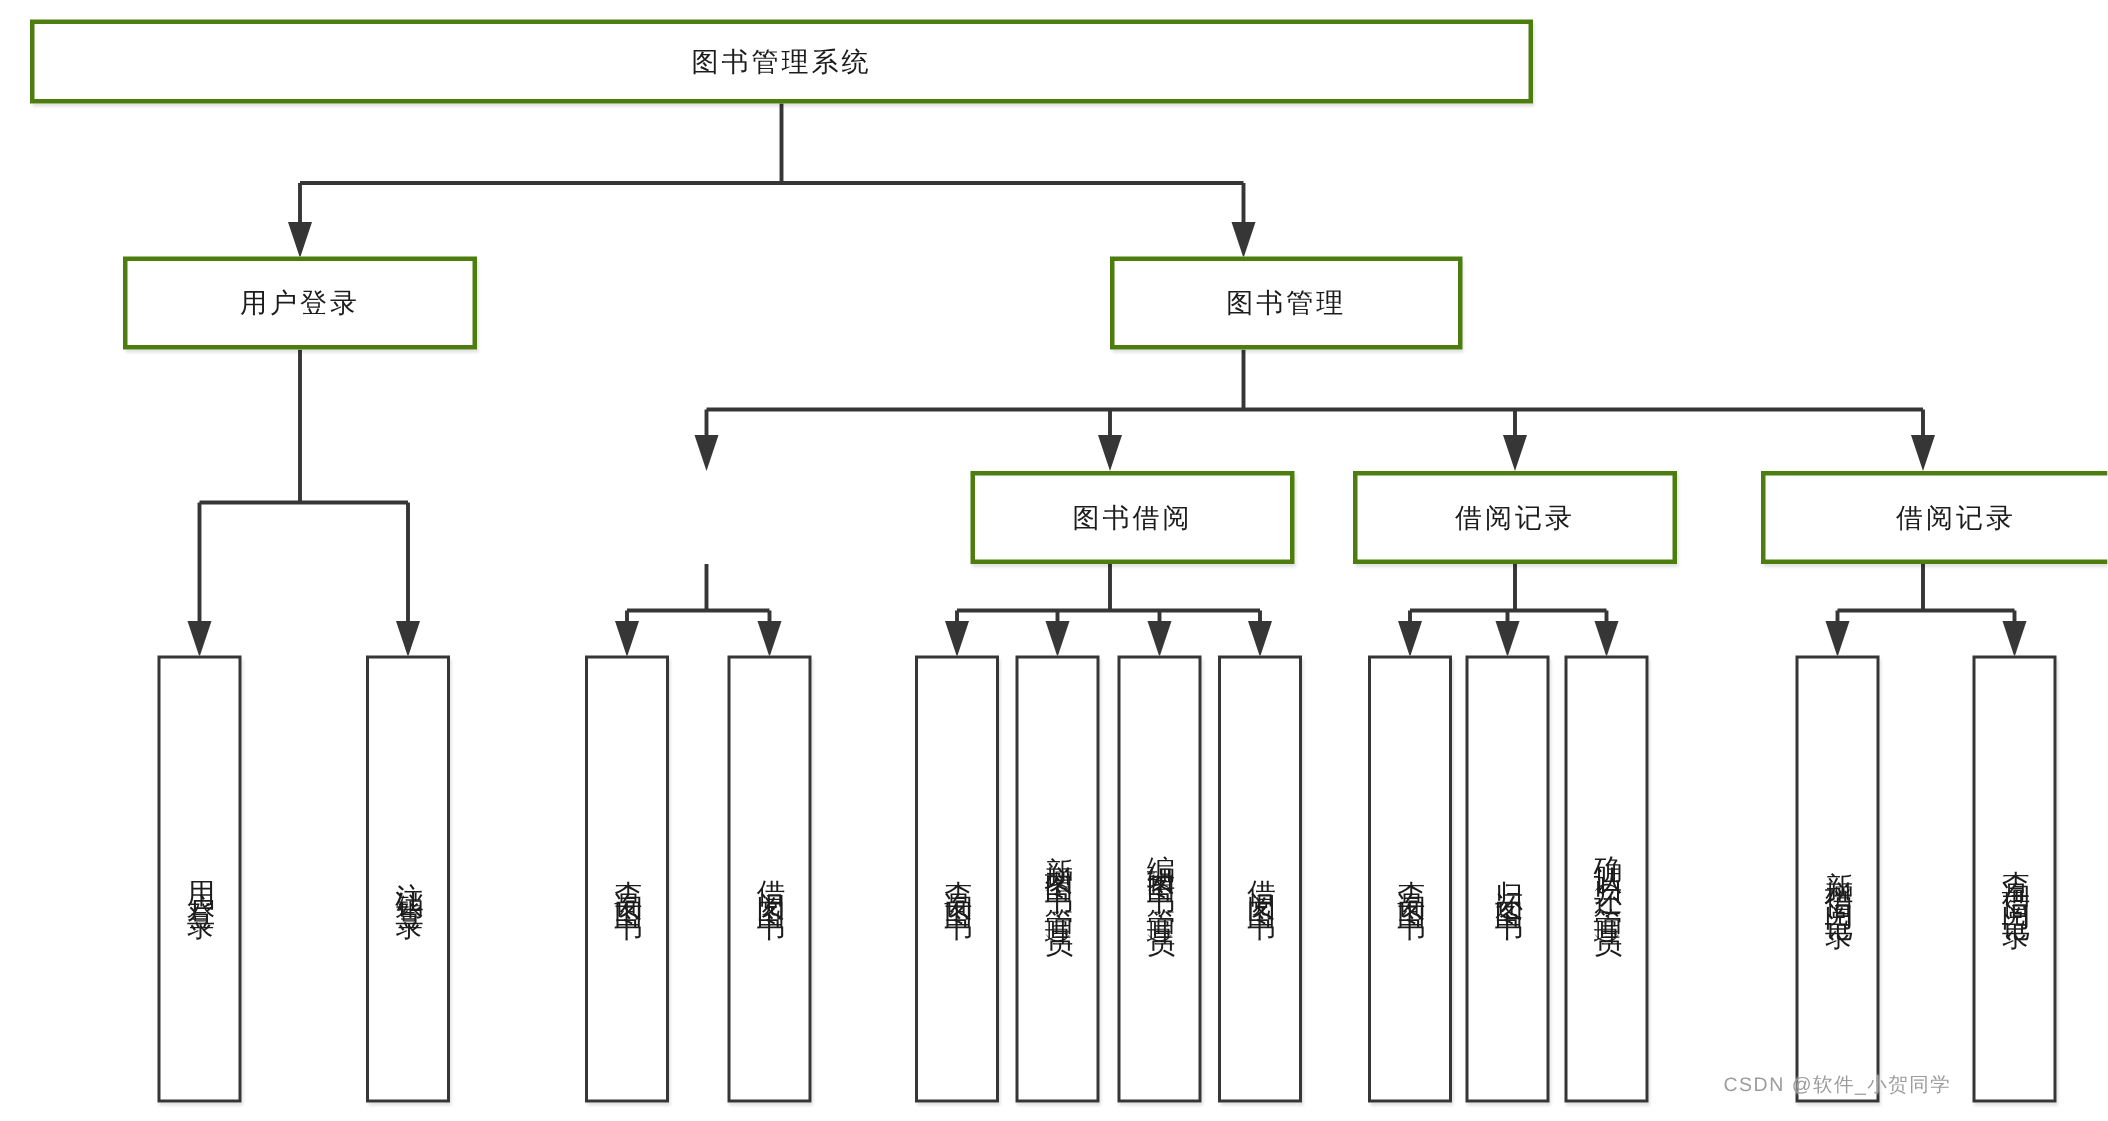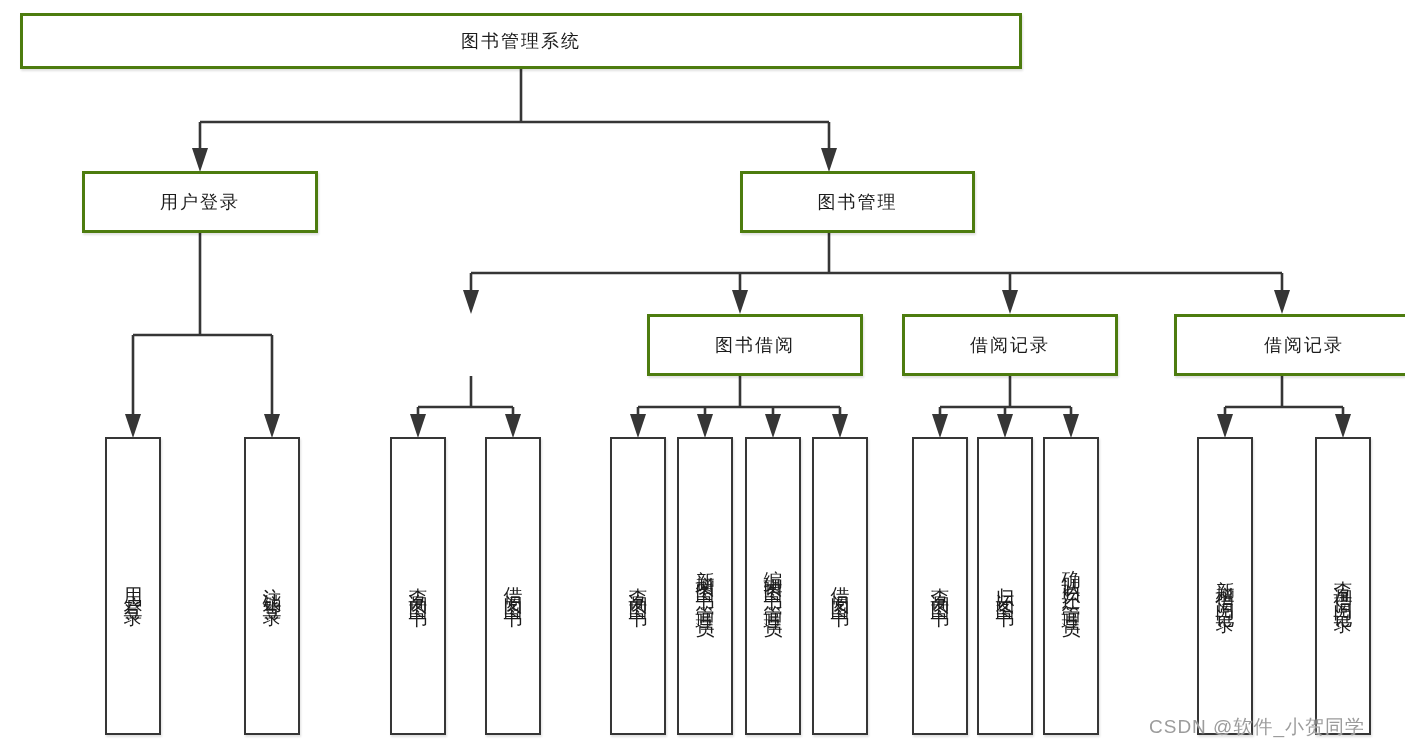--- a/index.html
+++ b/index.html
@@ -51,21 +51,21 @@
     color: #1c1c1c;
     z-index: 2;
     top: 437px;
     width: 56px;
     height: 298px;
   }
   .watermark {
     position: absolute;
     left: 1149px;
     top: 714px;
-    font-size: 19px;
+    font-size: 13px;
     letter-spacing: 1px;
     color: #9c9c9c;
     text-shadow: 0 0 2px #ffffff;
     white-space: nowrap;
     z-index: 3;
   }
 </style>
 </head>
 <body>
 

